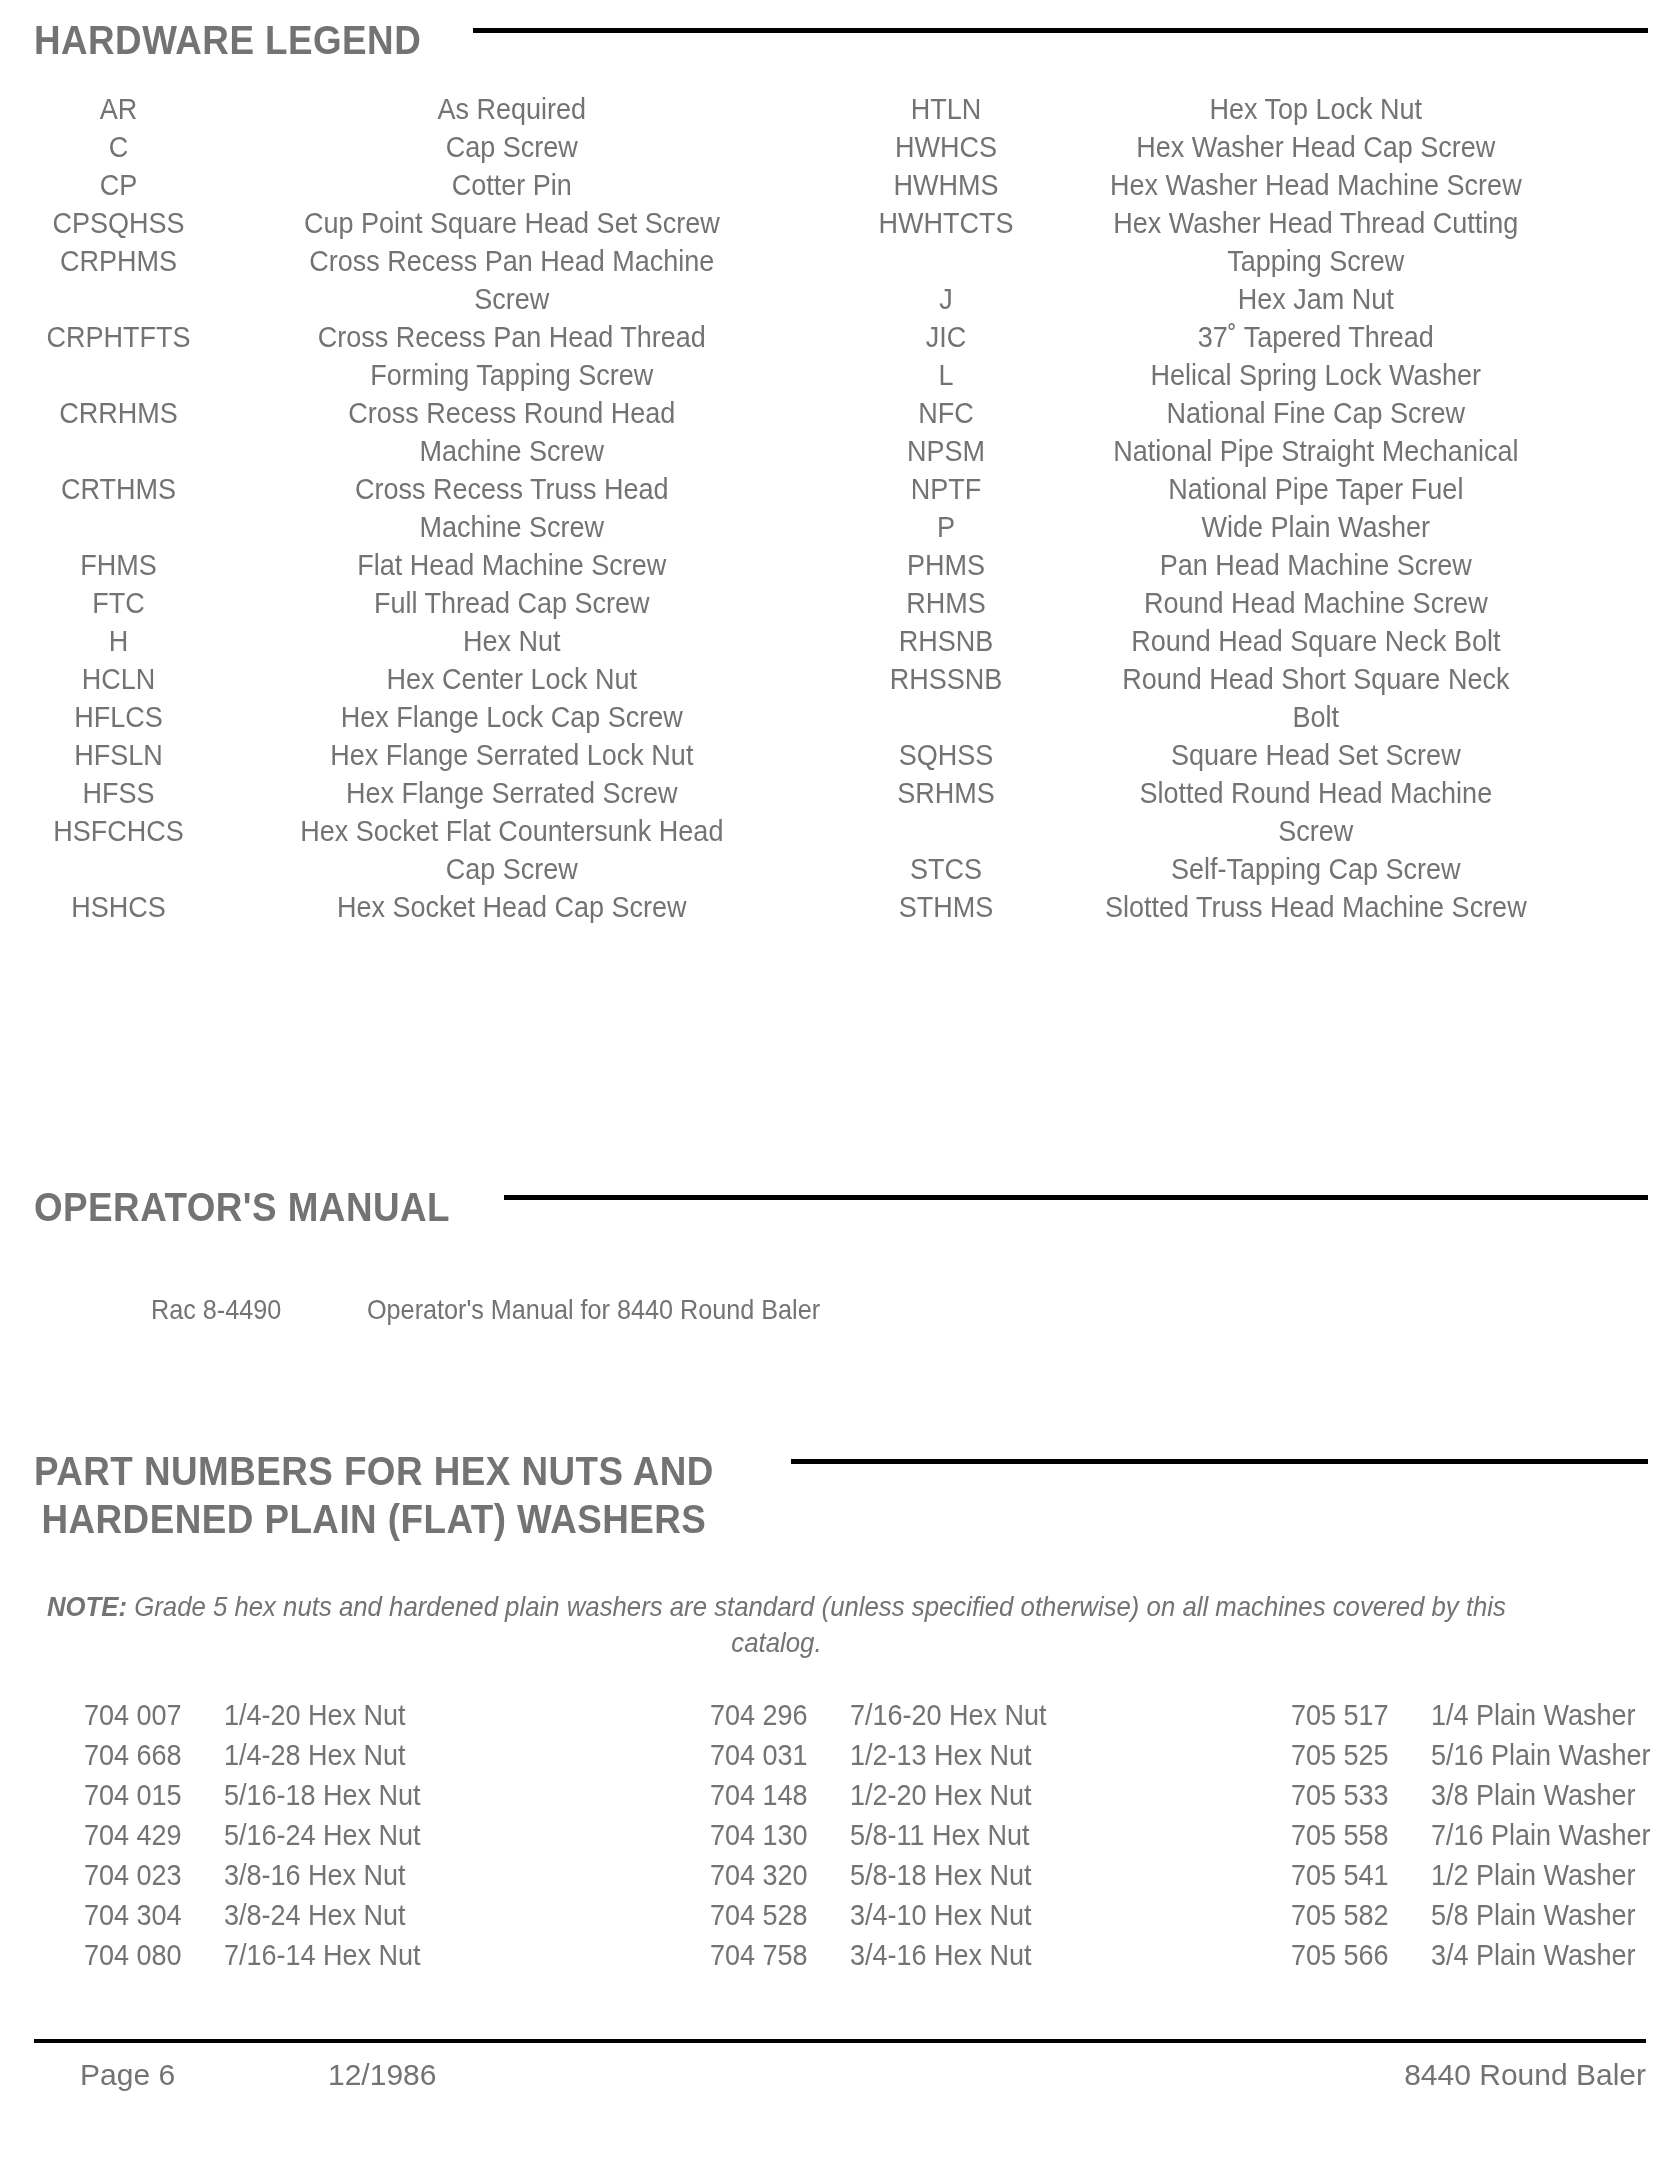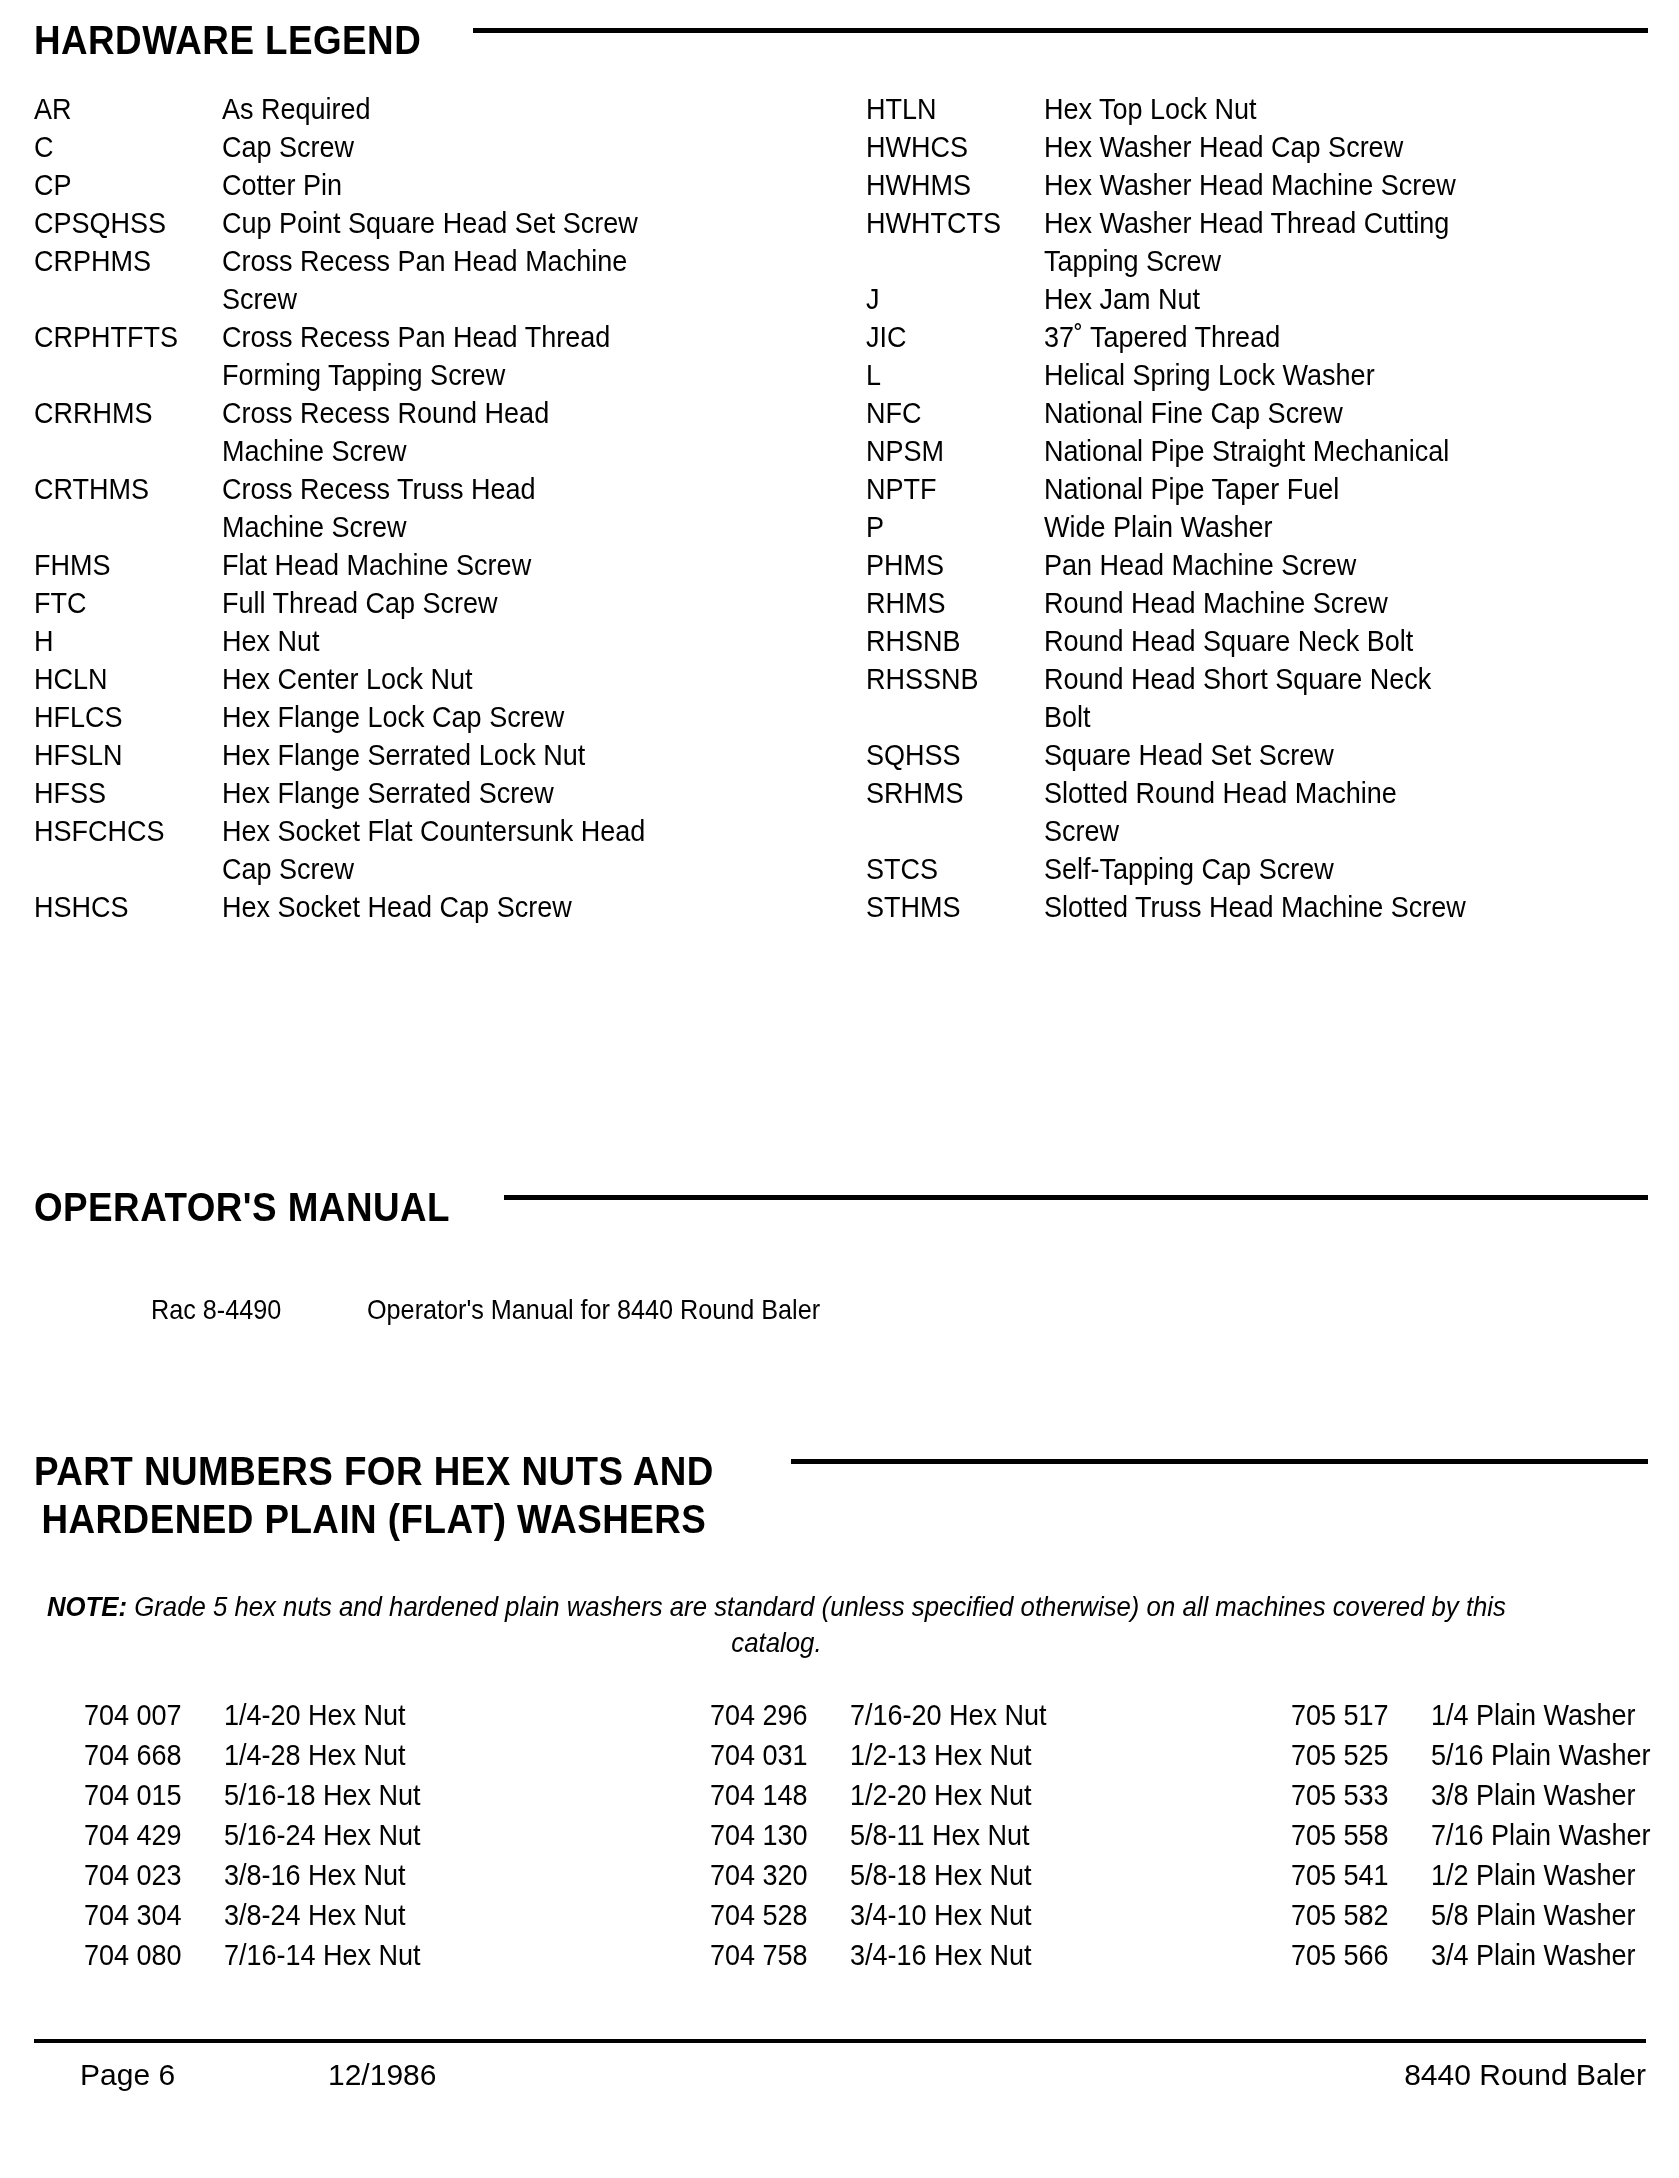--- a/index.html
+++ b/index.html
@@ -5,21 +5,21 @@
   html, body {
     margin: 0;
     padding: 0;
     background: #ffffff;
   }
   .page {
     position: relative;
     width: 1679px;
     height: 2178px;
     background: #ffffff;
-    color: #000000;
+    color: #737373;
     font-family: "Liberation Sans", sans-serif;
     overflow: hidden;
     box-sizing: border-box;
     padding: 0;
   }
 
   
   .section-head {
     display: flex;
     align-items: flex-start;
@@ -46,20 +46,21 @@
   
   .legend-wrap {
     position: absolute;
     left: 34px;
     top: 16px;
     width: 1614px;
   }
   .legend-cols {
     display: flex;
     margin-top: 26px;
+    text-align: center;
   }
   .legend-col {
     flex: 0 0 auto;
   }
   .legend-col.left { width: 832px; }
   .legend-col.right { width: 782px; }
   .legend-row {
     display: flex;
     align-items: flex-start;
   }

